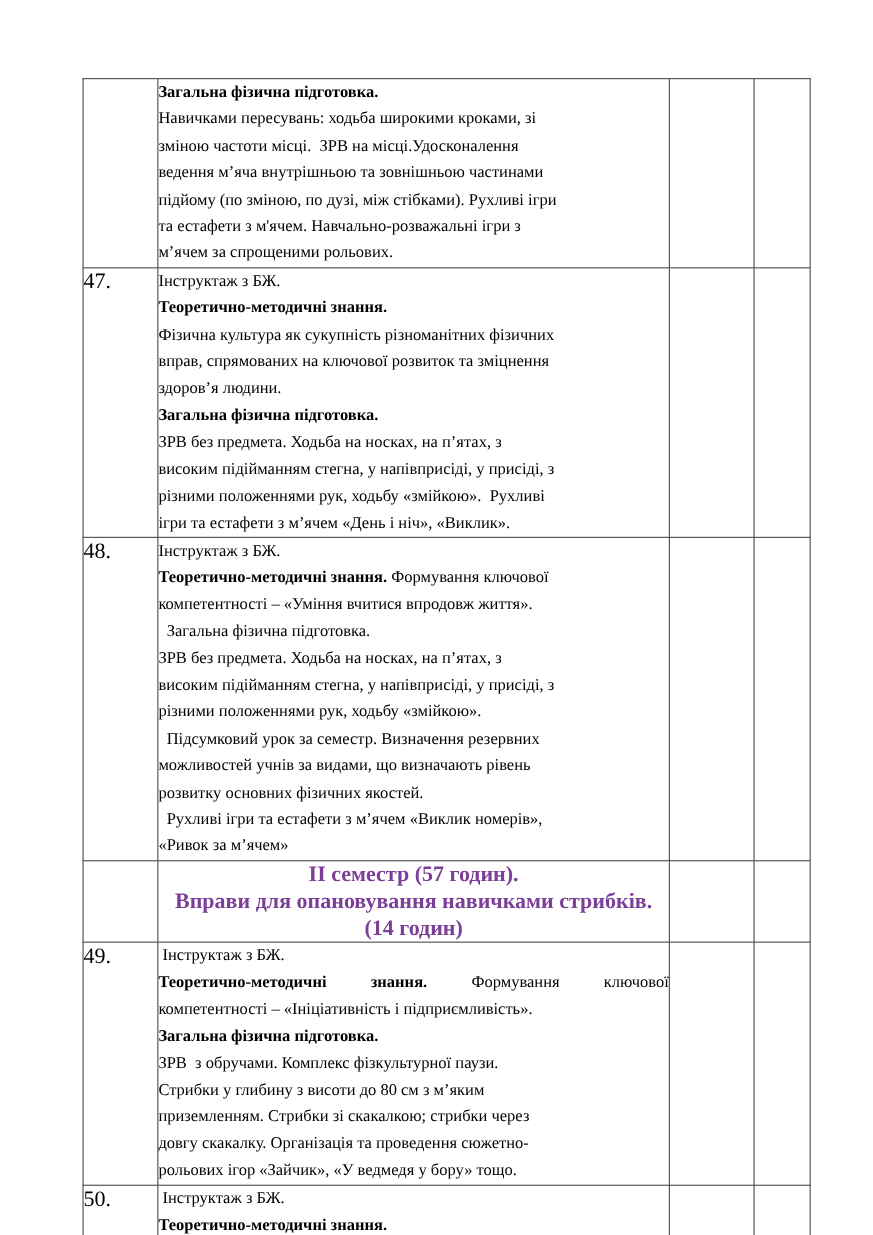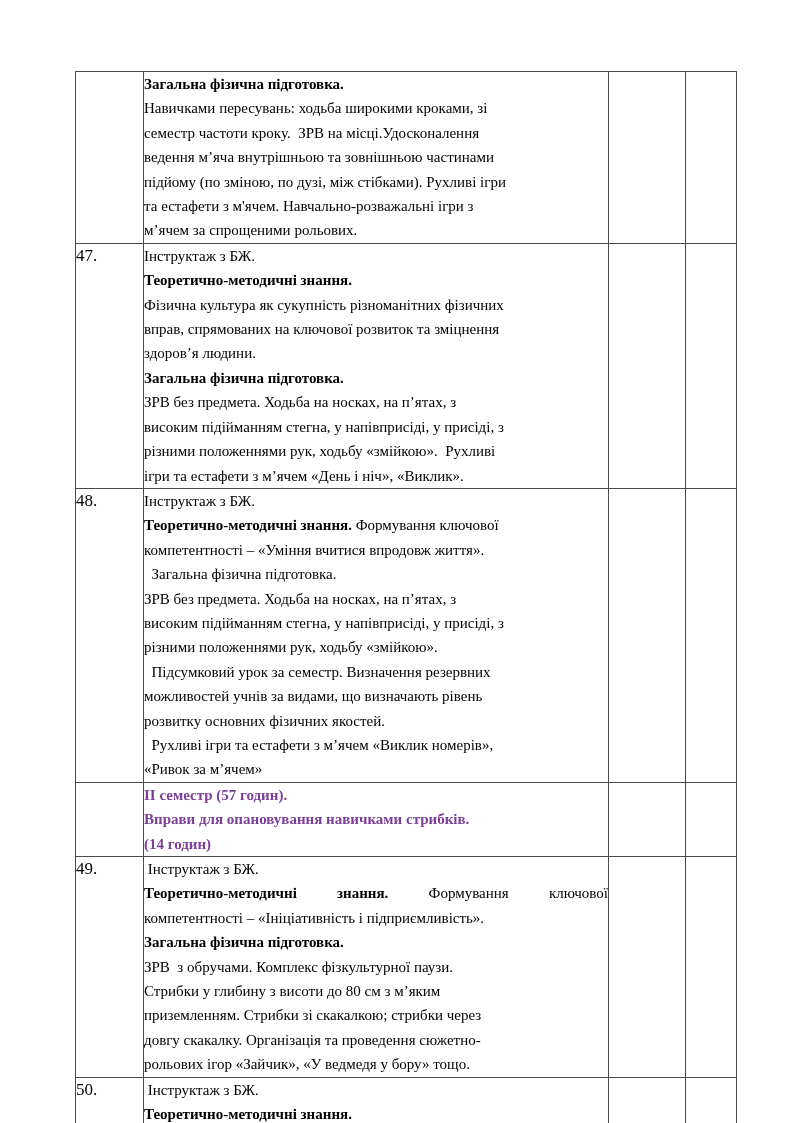--- a/index.html
+++ b/index.html
@@ -35,21 +35,21 @@
     vertical-align: top;
     padding: 0;
     background: #ffffff;
   }
   col.c-num   { width: 68px; }
   col.c-body  { width: 465px; }
   col.c-x1    { width: 77px; }
   col.c-x2    { width: 51px; }
 
   td.num {
-    font-size: 17px;
+    font-size: 20px;
     line-height: 24.4px;
     padding: 2px 0 2px 4px;
     white-space: nowrap;
     margin-top: 48px;
   }
   td.body {
     font-size: 15px;
     line-height: 24.4px;
     padding: 2px 6px 2px 7px;
   }
@@ -60,21 +60,22 @@
     padding: 0;
     white-space: pre-wrap;
   }
   .b { font-weight: bold; }
   .just {
     text-align: justify;
     text-align-last: justify;
   }
 
   td.heading {
-    font-size: 15px;
+    text-align: center;
+    font-size: 20px;
     line-height: 24.4px;
     padding: 3px 6px 3px 6px;
   }
   .heading .line {
     font-weight: bold;
     color: #7B3F98;
   }
 </style>
 </head>
 <body>
@@ -86,21 +87,21 @@
       <col class="c-body">
       <col class="c-x1">
       <col class="c-x2">
     </colgroup>
     <tbody id="plan-body">
         <tr>
           <td class="num"></td>
           <td class="body">
             <div class="line"><span class="b">Загальна фізична підготовка.</span></div>
             <div class="line"><span>Навичками пересувань: ходьба широкими кроками, зі</span></div>
-            <div class="line"><span>семестр частоти кроку.  ЗРВ на місці.Удосконалення</span></div>
+            <div class="line"><span>зміною частоти місці.  ЗРВ на місці.Удосконалення</span></div>
             <div class="line"><span>ведення м’яча внутрішньою та зовнішньою частинами</span></div>
             <div class="line"><span>підйому (по зміною, по дузі, між стібками). Рухливі ігри</span></div>
             <div class="line"><span>та естафети з м'ячем. Навчально-розважальні ігри з</span></div>
             <div class="line"><span>м’ячем за спрощеними рольових.</span></div>
           </td>
           <td class="blank"></td>
           <td class="blank"></td>
         </tr>
         <tr>
           <td class="num">47.</td>

